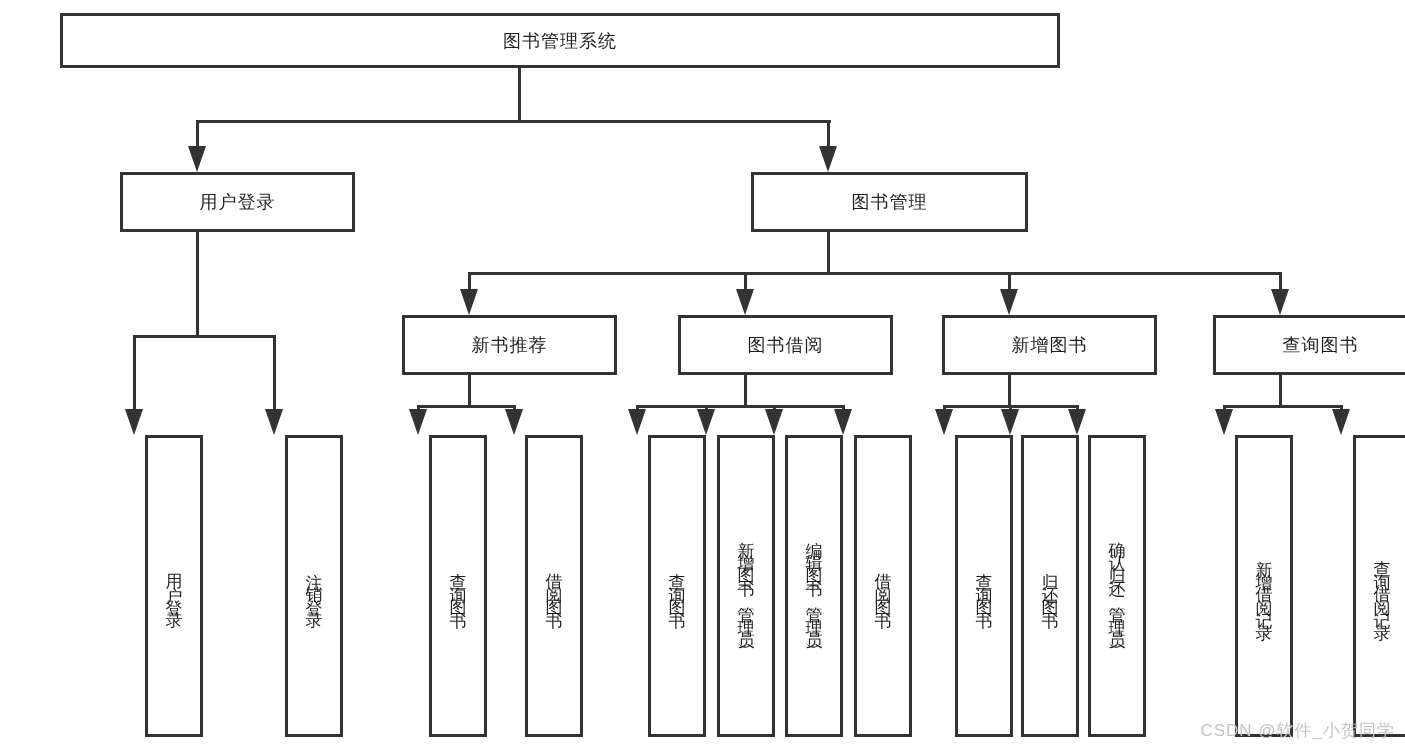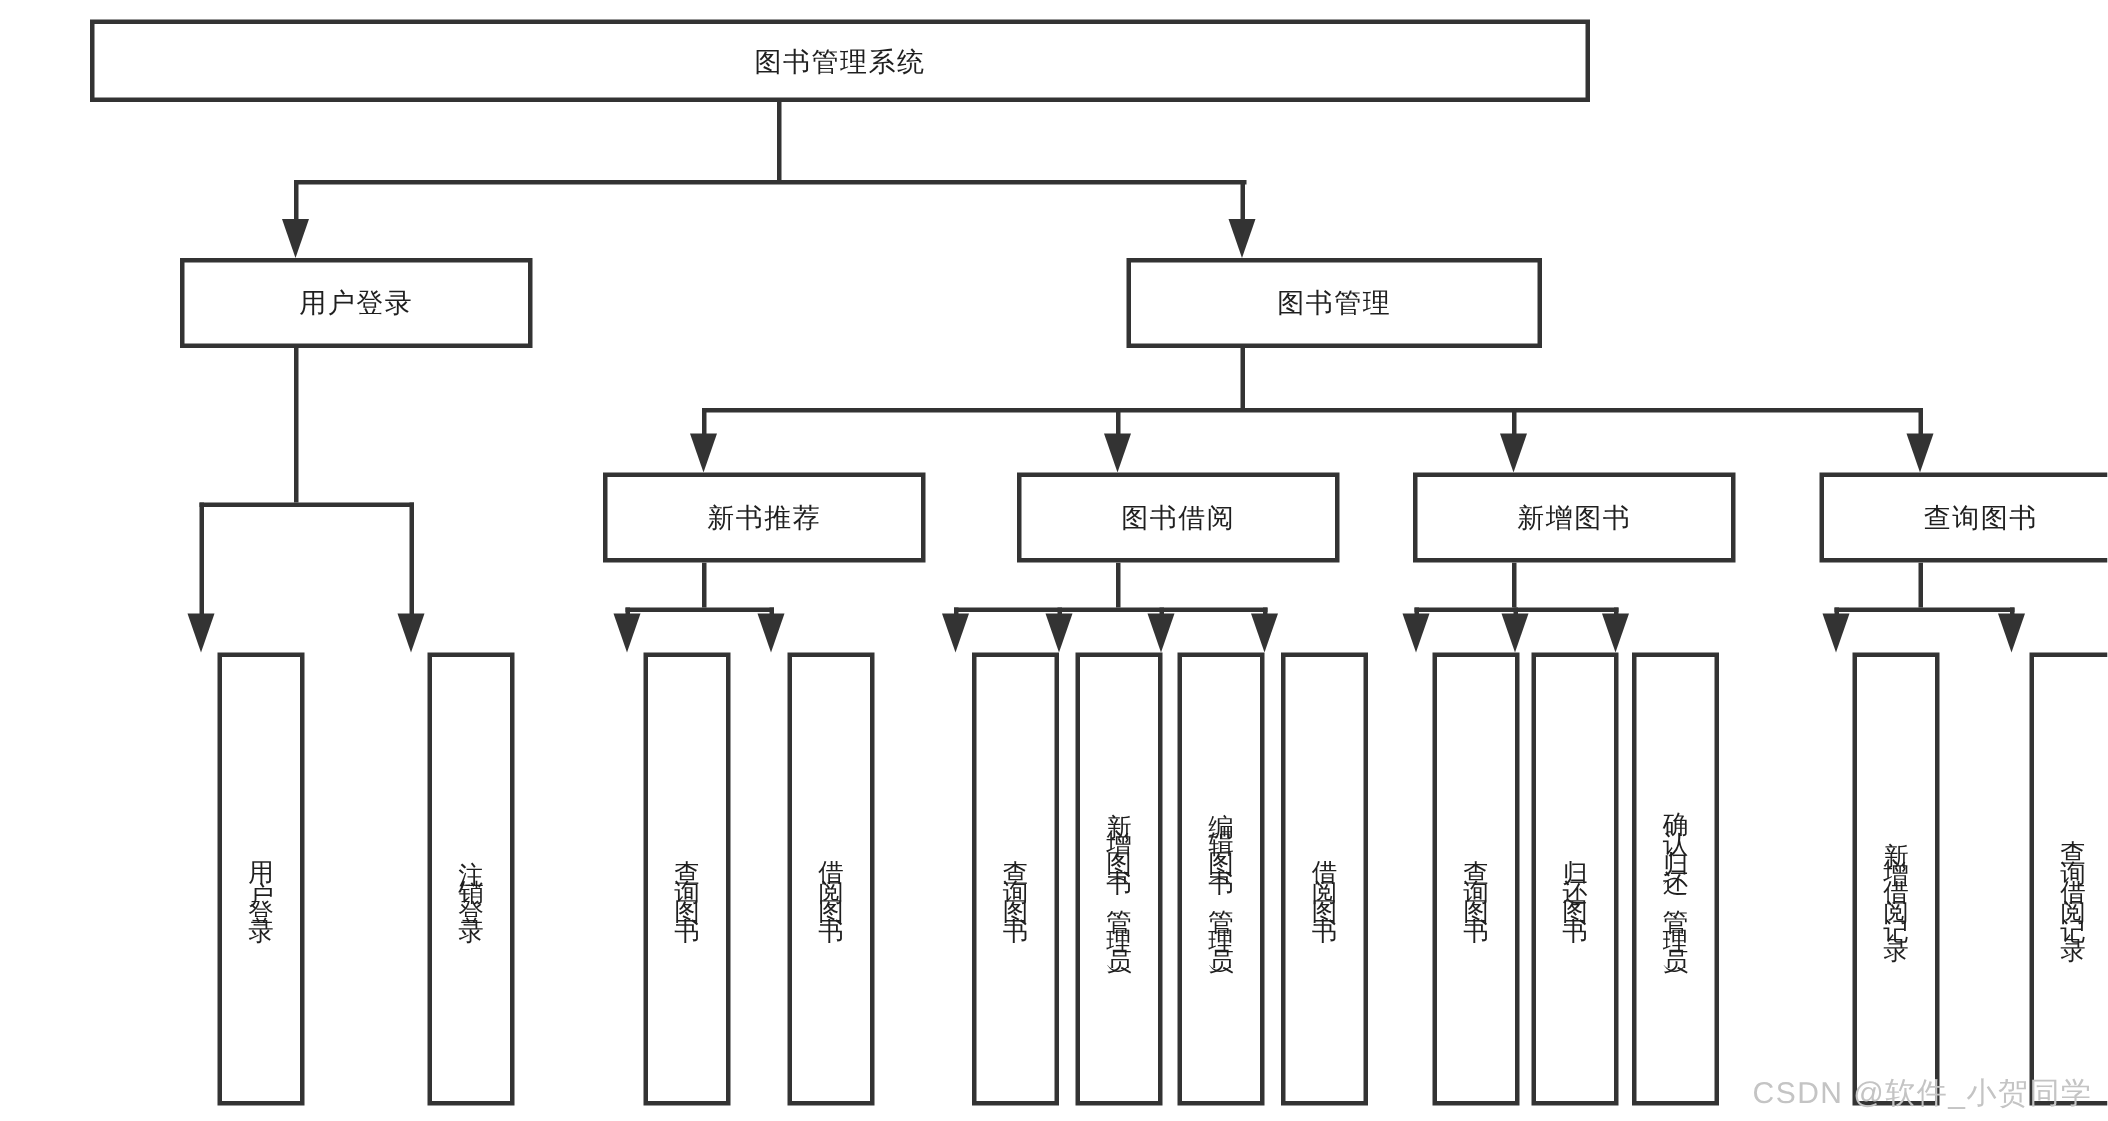--- a/index.html
+++ b/index.html
@@ -20,21 +20,21 @@
     writing-mode:vertical-rl;text-orientation:mixed;
     font-size:17px;color:#1f1f1f;letter-spacing:13px;line-height:1;
   }
   .line{position:absolute;background:#333333;z-index:1;}
   .arrow{
     position:absolute;width:0;height:0;z-index:1;
     border-left:9px solid transparent;border-right:9px solid transparent;
     border-top:26px solid #333333;
   }
   .watermark{
-    position:absolute;right:10px;bottom:5px;font-size:20px;
+    position:absolute;right:10px;bottom:5px;font-size:17px;
     color:#c4c4c4;z-index:6;letter-spacing:1px;white-space:nowrap;
   }
 </style>
 </head>
 <body>
 
 <div class="canvas">
 
   <div class="box h" style="left:20px;top:13px;width:1000px;height:55px">
     <span>图书管理系统</span>

